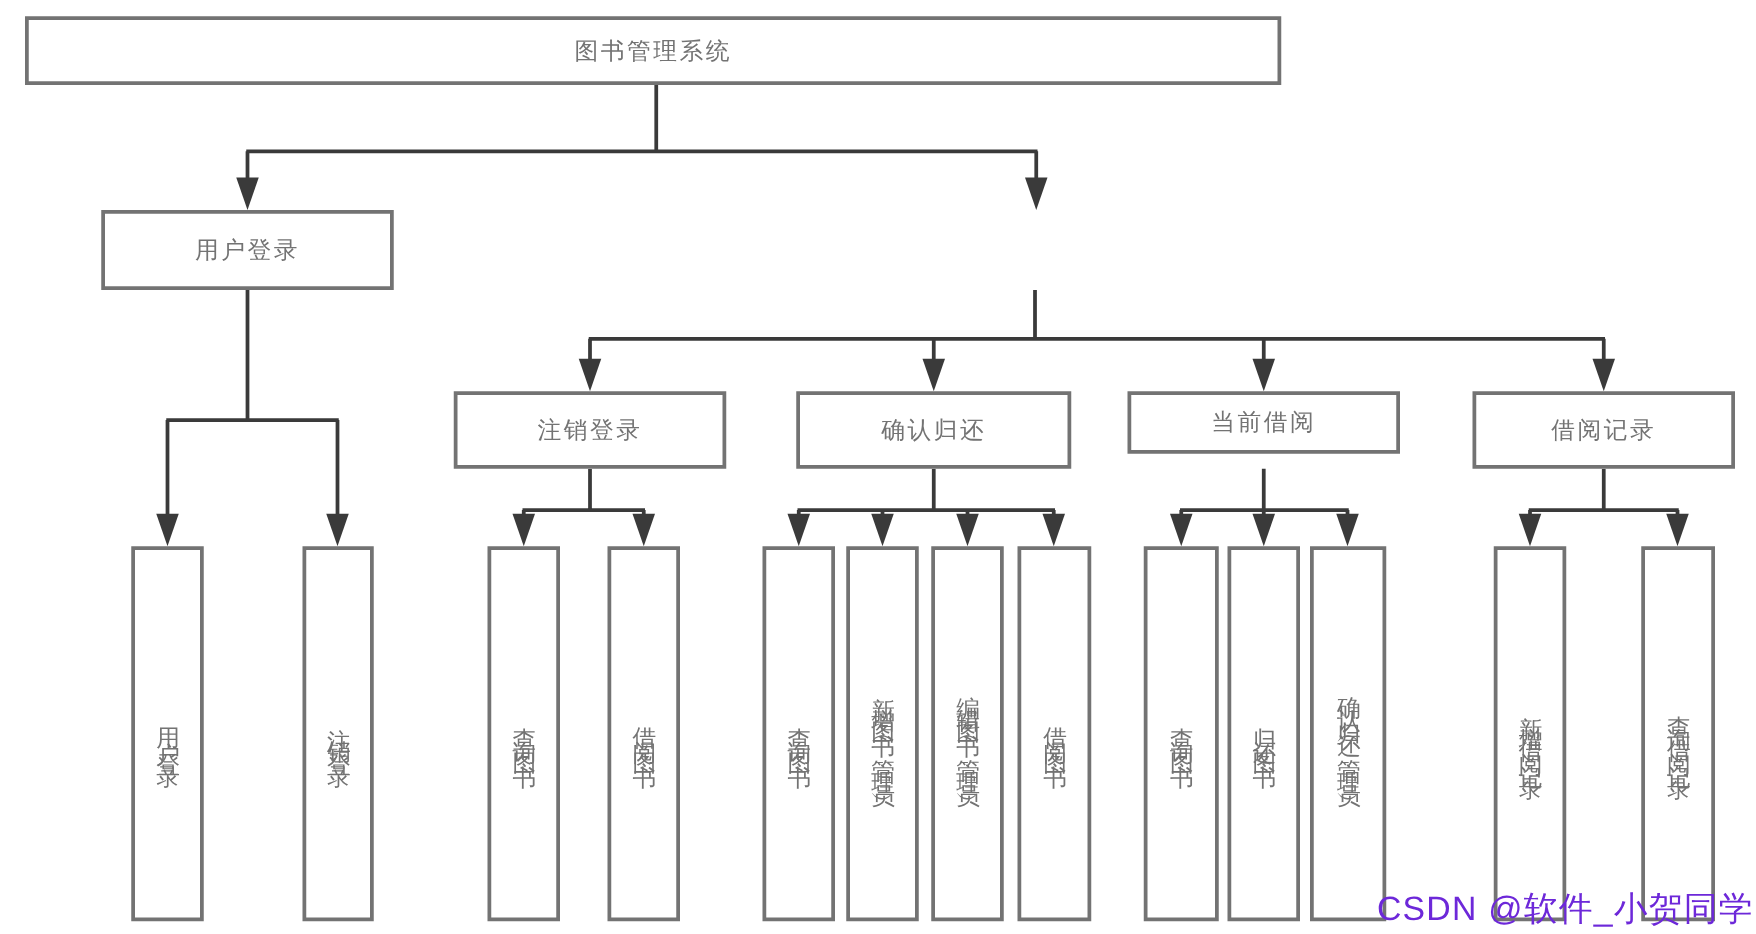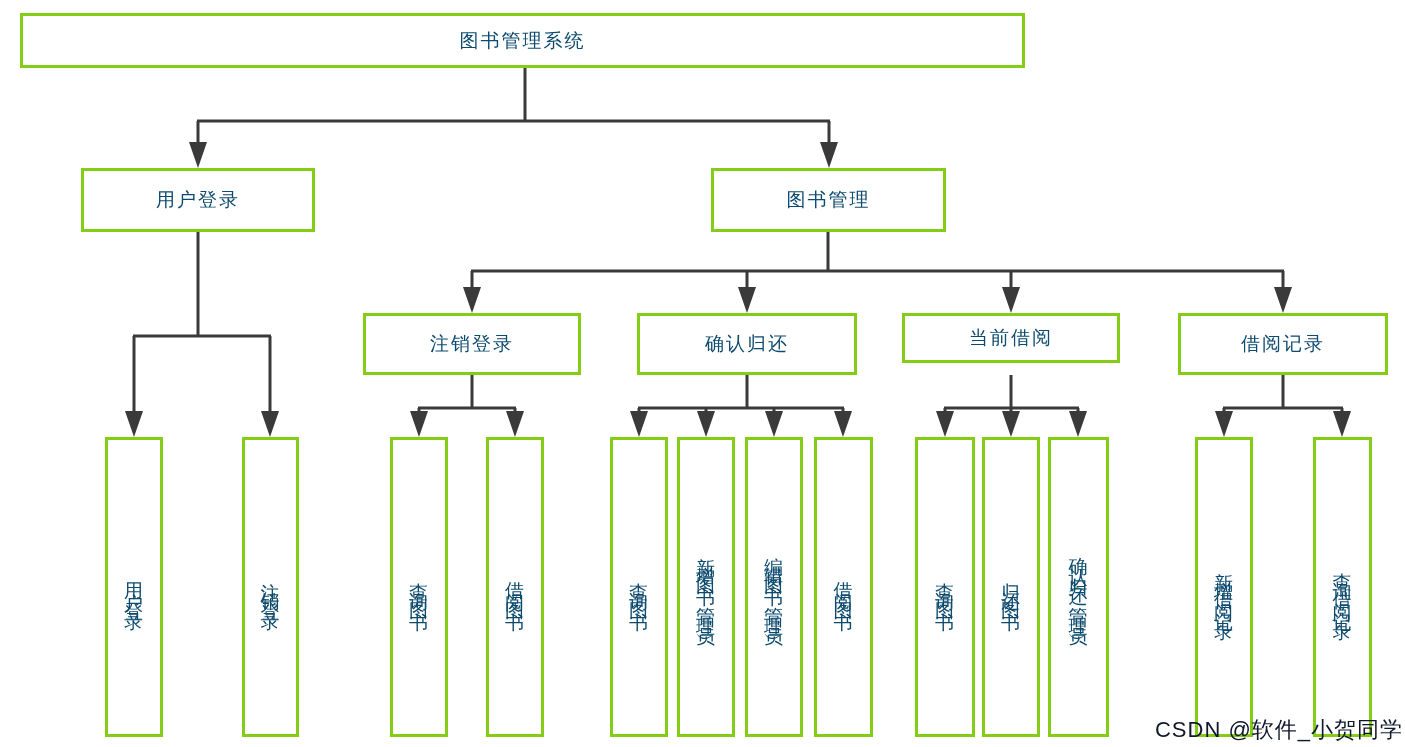--- a/index.html
+++ b/index.html
@@ -18,46 +18,46 @@
   .connectors {
     position: absolute;
     left: 0;
     top: 0;
     width: 1405px;
     height: 747px;
   }
   .box {
     position: absolute;
     box-sizing: border-box;
-    border: 3px solid #84cc16;
+    border: 3px solid #737373;
     background: #ffffff;
     display: flex;
     align-items: center;
     justify-content: center;
-    color: #0c4a6e;
+    color: #737373;
     font-size: 19px;
     letter-spacing: 2px;
     text-align: center;
   }
   .box span {
     display: block;
   }
   .leaf span {
     writing-mode: vertical-rl;
     text-orientation: mixed;
     letter-spacing: 10px;
     line-height: 1;
     max-height: 286px;
   }
   .watermark {
     position: absolute;
     right: 2px;
     bottom: 2px;
-    font-size: 22px;
-    color: #0f172a;
+    font-size: 27px;
+    color: #6d28d9;
     letter-spacing: 1px;
     white-space: nowrap;
     z-index: 5;
   }
 </style>
 </head>
 <body>
 
 <div class="canvas">
 
@@ -108,23 +108,20 @@
     </g>
   </svg>
 
   <div class="box" style="left:20px;top:13px;width:1005px;height:55px">
     <span>图书管理系统</span>
   </div>
 
   <div class="box" style="left:81px;top:168px;width:234px;height:64px">
     <span>用户登录</span>
   </div>
-  <div class="box" style="left:711px;top:168px;width:235px;height:64px">
-    <span>图书管理</span>
-  </div>
 
   <div class="box" style="left:363px;top:313px;width:218px;height:62px">
     <span>注销登录</span>
   </div>
   <div class="box" style="left:637px;top:313px;width:220px;height:62px">
     <span>确认归还</span>
   </div>
   <div class="box" style="left:902px;top:313px;width:218px;height:50px">
     <span>当前借阅</span>
   </div>

